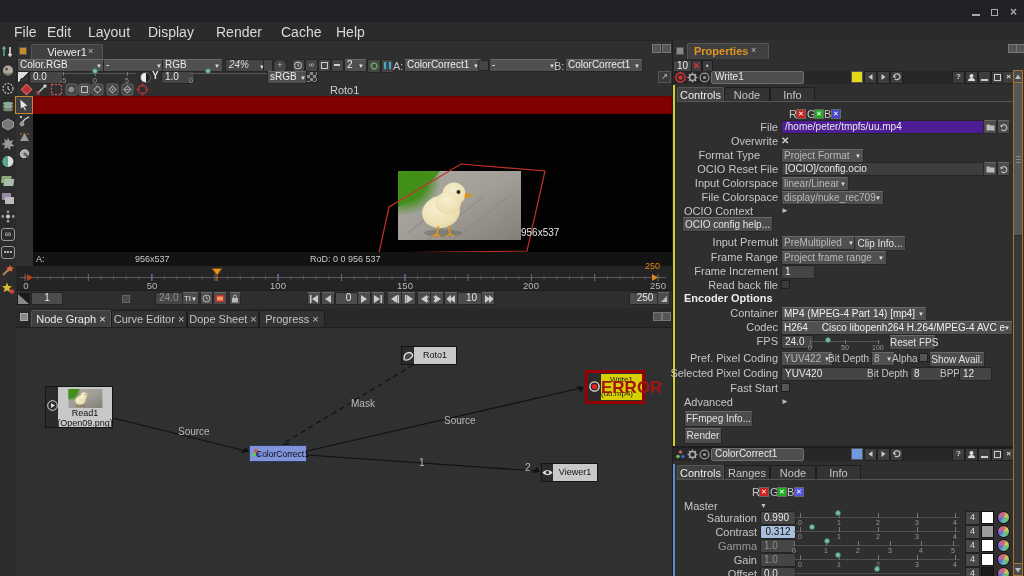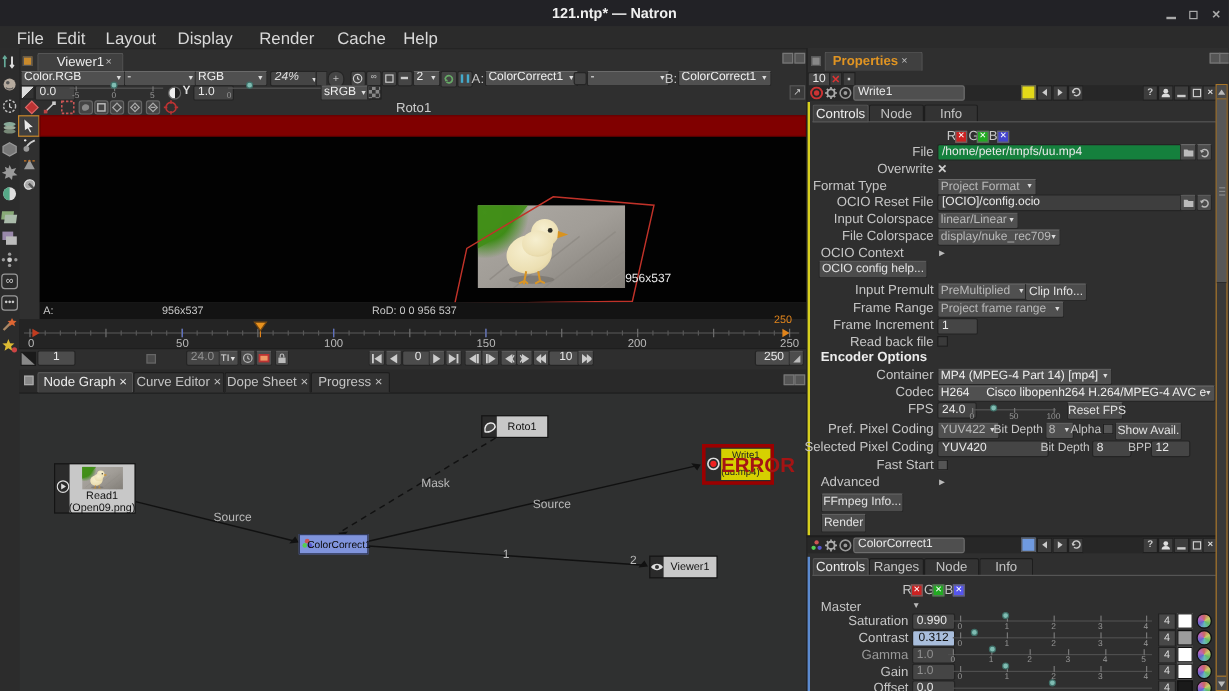--- a/index.html
+++ b/index.html
@@ -27,21 +27,20 @@
   .swatch{position:absolute;width:11px;height:11px;border:1px solid #111;}
   .spin{position:absolute;background:#484848;border:1px solid #222;color:#ddd;font-size:9px;
         line-height:11px;text-align:center;}
   .hbtn{position:absolute;width:11px;height:11px;background:#3d3d3d;border:1px solid #1f1f1f;
         color:#cfcfcf;font-size:8px;line-height:10px;text-align:center;}
 </style></head>
 <body>
 <div id="app">
 
 <div class="abs" style="left:0;top:0;width:1024px;height:22px;background:#222226;"></div>
-<div class="abs" style="left:0;top:4px;width:1024px;text-align:center;color:#f0f0f0;font-size:12px;font-weight:bold;">121.ntp* — Natron</div>
 <div class="abs" style="left:972px;top:14px;width:8px;height:2px;background:#aaa;"></div>
 <div class="abs" style="left:991px;top:9px;width:5px;height:5px;border:1.5px solid #aaa;"></div>
 <div class="abs" style="left:1010px;top:7px;color:#aaa;font-size:12px;font-weight:bold;line-height:10px;">×</div>
 
 <div class="abs" style="left:0;top:22px;width:1024px;height:18px;background:#2b2b2b;border-bottom:1px solid #242424;"></div>
 <div class="abs" style="left:14px;top:24px;color:#d9d9d9;font-size:14px;">File</div>
 <div class="abs" style="left:47px;top:24px;color:#d9d9d9;font-size:14px;">Edit</div>
 <div class="abs" style="left:88px;top:24px;color:#d9d9d9;font-size:14px;">Layout</div>
 <div class="abs" style="left:148px;top:24px;color:#d9d9d9;font-size:14px;">Display</div>
 <div class="abs" style="left:216px;top:24px;color:#d9d9d9;font-size:14px;">Render</div>
@@ -569,31 +568,31 @@
 <div class="abs" style="left:677px;top:101px;width:337px;height:1px;background:#555;"></div>
 </div>
 <div id="writebody">
 <div class="lbl" style="left:789px;top:108px;">R</div>
       <div class="abs" style="left:796px;top:109px;width:8px;height:8px;background:#c22;border:1px solid #666;color:#fff;font-size:7px;line-height:8px;text-align:center;">✕</div>
 <div class="lbl" style="left:807px;top:108px;">G</div>
       <div class="abs" style="left:814px;top:109px;width:8px;height:8px;background:#2a2;border:1px solid #666;color:#fff;font-size:7px;line-height:8px;text-align:center;">✕</div>
 <div class="lbl" style="left:824px;top:108px;">B</div>
       <div class="abs" style="left:831px;top:109px;width:8px;height:8px;background:#44c;border:1px solid #666;color:#fff;font-size:7px;line-height:8px;text-align:center;">✕</div>
 <div class="rlbl" style="left:678px;top:121px;width:100px;">File</div>
-<div class="fld" style="left:781px;top:120px;width:198px;height:12px;line-height:12px;background:#15803d;">/home/peter/tmpfs/uu.mp4</div>
+<div class="fld" style="left:781px;top:120px;width:198px;height:12px;line-height:12px;background:#4c1d95;">/home/peter/tmpfs/uu.mp4</div>
 <div class="btn" style="left:983px;top:120px;width:12px;height:12px;"><svg width="9" height="8" viewBox="0 0 9 8" style="margin-top:2px;">
           <path d="M0.5 7.5 V1.5 H3.5 L4.5 2.5 H8.5 V7.5 Z" fill="#bbb"></path>
         </svg></div>
 <div class="btn" style="left:997px;top:120px;width:11px;height:12px;"><svg width="9" height="9" viewBox="0 0 9 9" style="margin-top:1.5px;">
           <path d="M2 3.5 a3 3 0 1 1 0.5 3" fill="none" stroke="#bbb" stroke-width="1.2"></path>
           <path d="M1 2 L2.2 4.5 L4.5 3 Z" fill="#bbb"></path>
         </svg></div>
 <div class="rlbl" style="left:678px;top:135px;width:100px;">Overwrite</div>
 <div class="abs" style="left:781px;top:135px;color:#ccc;font-size:10px;font-weight:bold;">✕</div>
-<div class="rlbl" style="left:639px;top:149px;width:100px;">Format Type</div>
+<div class="rlbl" style="left:660px;top:149px;width:100px;">Format Type</div>
 <div class="dd" style="left:781px;top:149px;width:77px;height:12px;line-height:12px;color:#b9b9b9;">Project Format<span class="ar">▼</span></div>
 <div class="rlbl" style="left:678px;top:163px;width:100px;">OCIO Reset File</div>
 <div class="fld" style="left:781px;top:162px;width:198px;height:12px;line-height:12px;background:#3e3e3e;">[OCIO]/config.ocio</div>
 <div class="btn" style="left:983px;top:162px;width:12px;height:12px;"><svg width="9" height="8" viewBox="0 0 9 8" style="margin-top:2px;">
           <path d="M0.5 7.5 V1.5 H3.5 L4.5 2.5 H8.5 V7.5 Z" fill="#bbb"></path>
         </svg></div>
 <div class="btn" style="left:997px;top:162px;width:11px;height:12px;"><svg width="9" height="9" viewBox="0 0 9 9" style="margin-top:1.5px;">
           <path d="M2 3.5 a3 3 0 1 1 0.5 3" fill="none" stroke="#bbb" stroke-width="1.2"></path>
           <path d="M1 2 L2.2 4.5 L4.5 3 Z" fill="#bbb"></path>
         </svg></div>

